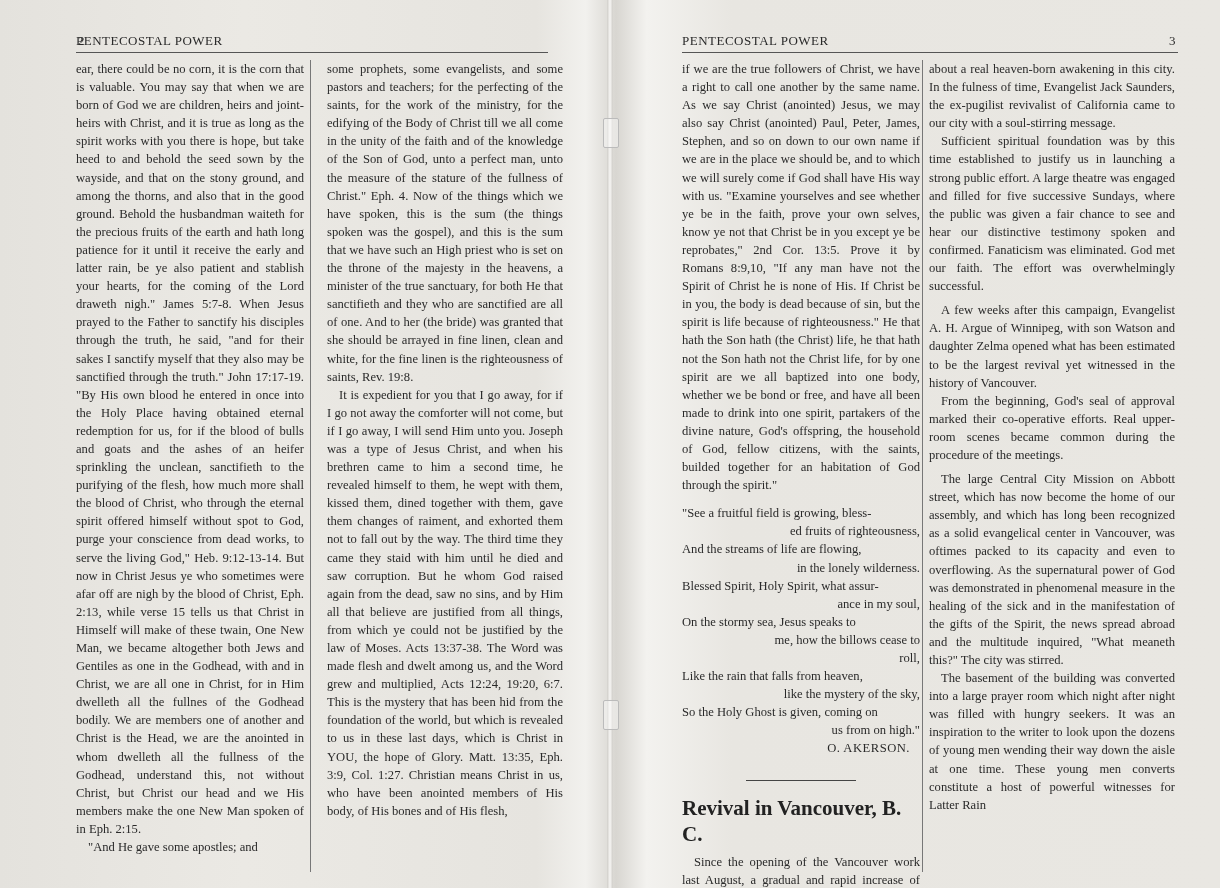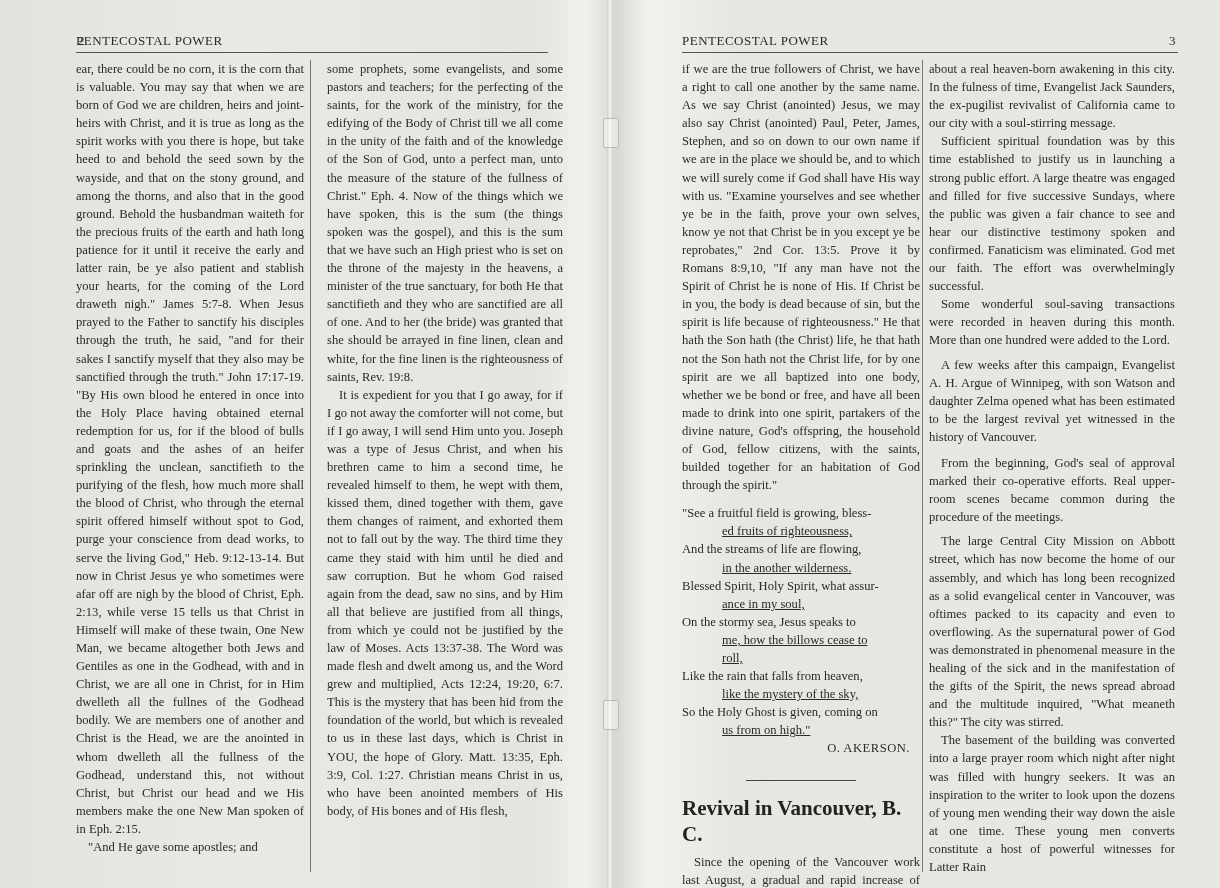--- a/index.html
+++ b/index.html
@@ -33,21 +33,21 @@
     text-align: justify; hyphens: none;
   }
   .col p { margin: 0; }
   .col p.indent { text-indent: 12px; }
   .page-left .col1 { left: 76px; width: 228px; }
   .page-left .col2 { left: 310px; width: 236px; border-left: 1px solid #777; padding-left: 16px; height: 812px; }
   .page-right .col1 { left: 62px; width: 238px; }
   .page-right .col2 { left: 302px; width: 246px; border-left: 1px solid #777; padding-left: 6px; height: 812px; }
   .poem { margin-top: 10px; }
   .poem .stanza-line { text-align: left; padding-left: 0; }
-  .poem .cont { padding-left: 40px; text-align: left; text-decoration: underline; }
+  .poem .cont { padding-left: 40px; text-align: right; }
   .signature { text-align: right; padding-right: 10px; letter-spacing: 0.5px; }
   .rule-short { width: 110px; margin: 22px auto 14px auto; border-top: 1px solid #444; }
   .article-title {
     font-size: 21px; font-weight: bold; line-height: 26px;
     margin: 9px 0 6px 0; text-align: left; color: #222;
   }
   .gutter-fold {
     position: absolute; left: 607px; top: 0; width: 6px; height: 888px;
     background: linear-gradient(90deg, #cfcdc8, #f7f6f4, #cfcdc8);
   }
@@ -81,40 +81,39 @@
     <div class="running-head">
       <span class="rh-title">PENTECOSTAL POWER</span>
       <span class="rh-num">3</span>
     </div>
     <div class="col col1">
       <p>if we are the true followers of Christ, we have a right to call one another by the same name. As we say Christ (anointed) Jesus, we may also say Christ (anointed) Paul, Peter, James, Stephen, and so on down to our own name if we are in the place we should be, and to which we will surely come if God shall have His way with us. "Examine yourselves and see whether ye be in the faith, prove your own selves, know ye not that Christ be in you except ye be reprobates," 2nd Cor. 13:5. Prove it by Romans 8:9,10, "If any man have not the Spirit of Christ he is none of His. If Christ be in you, the body is dead because of sin, but the spirit is life because of righteousness." He that hath the Son hath (the Christ) life, he that hath not the Son hath not the Christ life, for by one spirit are we all baptized into one body, whether we be bond or free, and have all been made to drink into one spirit, partakers of the divine nature, God's offspring, the household of God, fellow citizens, with the saints, builded together for an habitation of God through the spirit."</p>
       <div class="poem">
         <div class="stanza-line">"See a fruitful field is growing, bless-</div>
         <div class="cont">ed fruits of righteousness,</div>
         <div class="stanza-line">And the streams of life are flowing,</div>
-        <div class="cont">in the another wilderness.</div>
+        <div class="cont">in the lonely wilderness.</div>
         <div class="stanza-line">Blessed Spirit, Holy Spirit, what assur-</div>
         <div class="cont">ance in my soul,</div>
         <div class="stanza-line">On the stormy sea, Jesus speaks to</div>
         <div class="cont">me, how the billows cease to</div>
         <div class="cont">roll,</div>
         <div class="stanza-line">Like the rain that falls from heaven,</div>
         <div class="cont">like the mystery of the sky,</div>
         <div class="stanza-line">So the Holy Ghost is given, coming on</div>
         <div class="cont">us from on high."</div>
         <div class="signature">O. AKERSON.</div>
       </div>
       <div class="rule-short"></div>
       <h2 class="article-title">Revival in Vancouver, B. C.</h2>
       <p class="indent">Since the opening of the Vancouver work last August, a gradual and rapid increase of spiritual forces wrought through the intercessory prayers of a few faithful saints of God, has brought</p>
     </div>
     <div class="col col2">
       <p>about a real heaven-born awakening in this city. In the fulness of time, Evangelist Jack Saunders, the ex-pugilist revivalist of California came to our city with a soul-stirring message.</p>
       <p class="indent">Sufficient spiritual foundation was by this time established to justify us in launching a strong public effort. A large theatre was engaged and filled for five successive Sundays, where the public was given a fair chance to see and hear our distinctive testimony spoken and confirmed. Fanaticism was eliminated. God met our faith. The effort was overwhelmingly successful.</p>
-      <p class="indent">Some wonderful soul-saving transactions were recorded in heaven during this month. More than one hundred were added to the Lord.</p>
       <p class="indent" style="margin-top:6px">A few weeks after this campaign, Evangelist A. H. Argue of Winnipeg, with son Watson and daughter Zelma opened what has been estimated to be the largest revival yet witnessed in the history of Vancouver.</p>
-      <p class="indent" style="margin-top:8px">From the beginning, God's seal of approval marked their co-operative efforts. Real upper-room scenes became common during the procedure of the meetings.</p>
+      <p class="indent" style="margin-top:0">From the beginning, God's seal of approval marked their co-operative efforts. Real upper-room scenes became common during the procedure of the meetings.</p>
       <p class="indent" style="margin-top:6px">The large Central City Mission on Abbott street, which has now become the home of our assembly, and which has long been recognized as a solid evangelical center in Vancouver, was oftimes packed to its capacity and even to overflowing. As the supernatural power of God was demonstrated in phenomenal measure in the healing of the sick and in the manifestation of the gifts of the Spirit, the news spread abroad and the multitude inquired, "What meaneth this?" The city was stirred.</p>
       <p class="indent">The basement of the building was converted into a large prayer room which night after night was filled with hungry seekers. It was an inspiration to the writer to look upon the dozens of young men wending their way down the aisle at one time. These young men converts constitute a host of powerful witnesses for Latter Rain</p>
     </div>
   </div>
 
 </div>
 
 </body></html>

